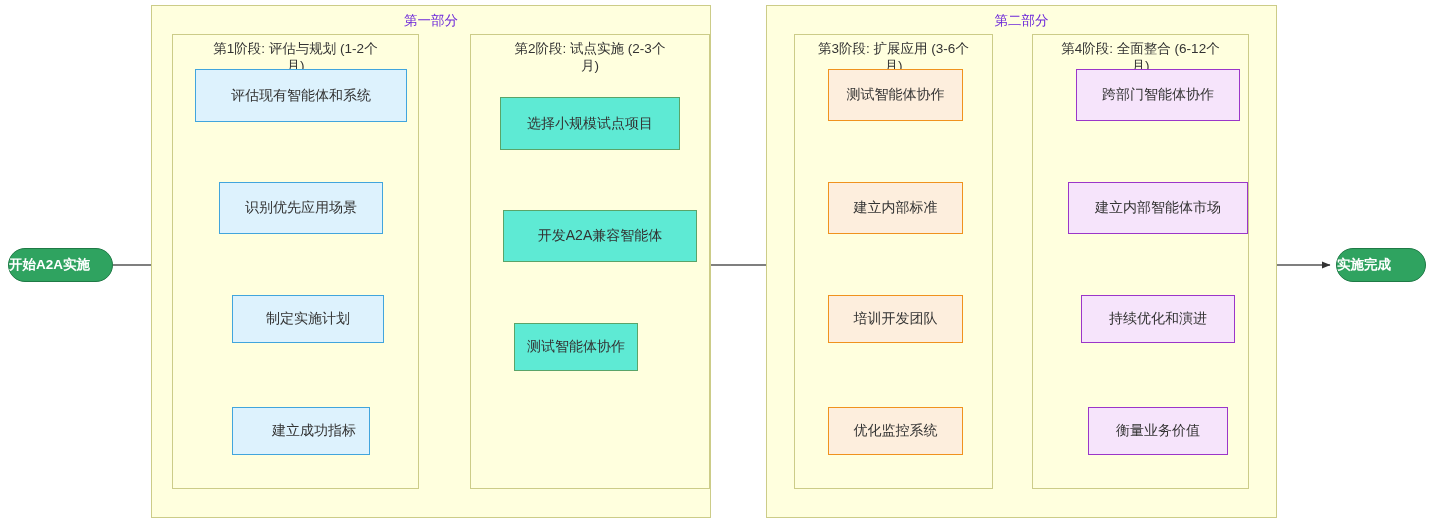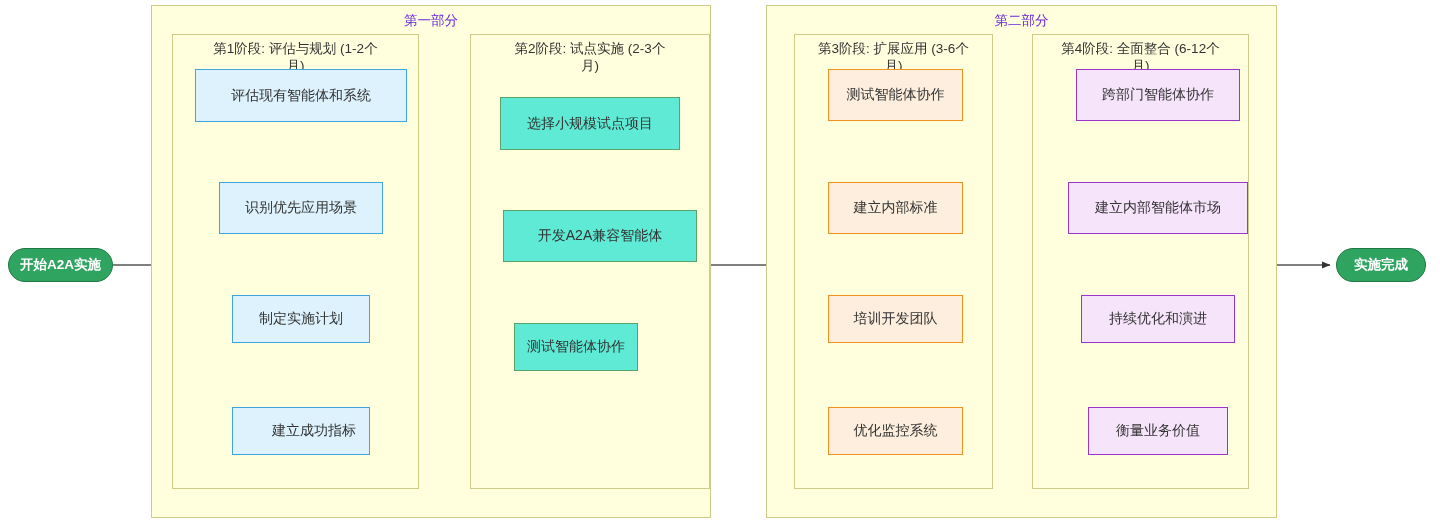--- a/index.html
+++ b/index.html
@@ -21,21 +21,21 @@
   .node{position:absolute;box-sizing:border-box;display:flex;align-items:center;
         justify-content:center;font-size:14px;color:#333333;border-width:1px;
         border-style:solid;text-align:center;white-space:nowrap;}
   .n-blue  {background:#ddf2fd;border-color:#41a5dd;text-align:right;}
   .n-green {background:#5eead4;border-color:#5aa469;margin-top:28px;}
   .n-orange{background:#fdeedd;border-color:#f0921e;}
   .n-purple{background:#f6e4fb;border-color:#9b36c9;}
 
   
   .term{position:absolute;box-sizing:border-box;display:flex;align-items:center;
-        justify-content:center;background:#2fa360;border:1px solid #1f7a46;
+        background:#2fa360;border:1px solid #1f7a46;
         border-radius:18px;color:#ffffff;font-size:13.5px;font-weight:bold;
         white-space:nowrap;}
 
   
   .edge-svg{position:absolute;left:0;top:0;width:1440px;height:531px;
             pointer-events:none;overflow:visible;}
   .eline{stroke:#555555;stroke-width:1.6px;fill:none;}
 </style>
 </head>
 <body>
@@ -111,21 +111,21 @@
       <span>月)</span>
     </div>
   </div>
 
   <div class="node n-blue" style="left:195px;top:69px;width:212px;height:53px;">
     <span>评估现有智能体和系统</span>
   </div>
   <div class="node n-blue" style="left:219px;top:182px;width:164px;height:52px;">
     <span>识别优先应用场景</span>
   </div>
-  <div class="node n-blue" style="left:232px;top:295px;width:138px;height:48px;">
+  <div class="node n-blue" style="left:232px;top:295px;width:152px;height:48px;">
     <span>制定实施计划</span>
   </div>
   <div class="node n-blue" style="left:232px;top:407px;width:138px;height:48px;padding-left:26px;">
     <span>建立成功指标</span>
   </div>
 
   <div class="node n-green" style="left:500px;top:69px;width:180px;height:53px;">
     <span>选择小规模试点项目</span>
   </div>
   <div class="node n-green" style="left:503px;top:182px;width:194px;height:52px;align-items:center;">

